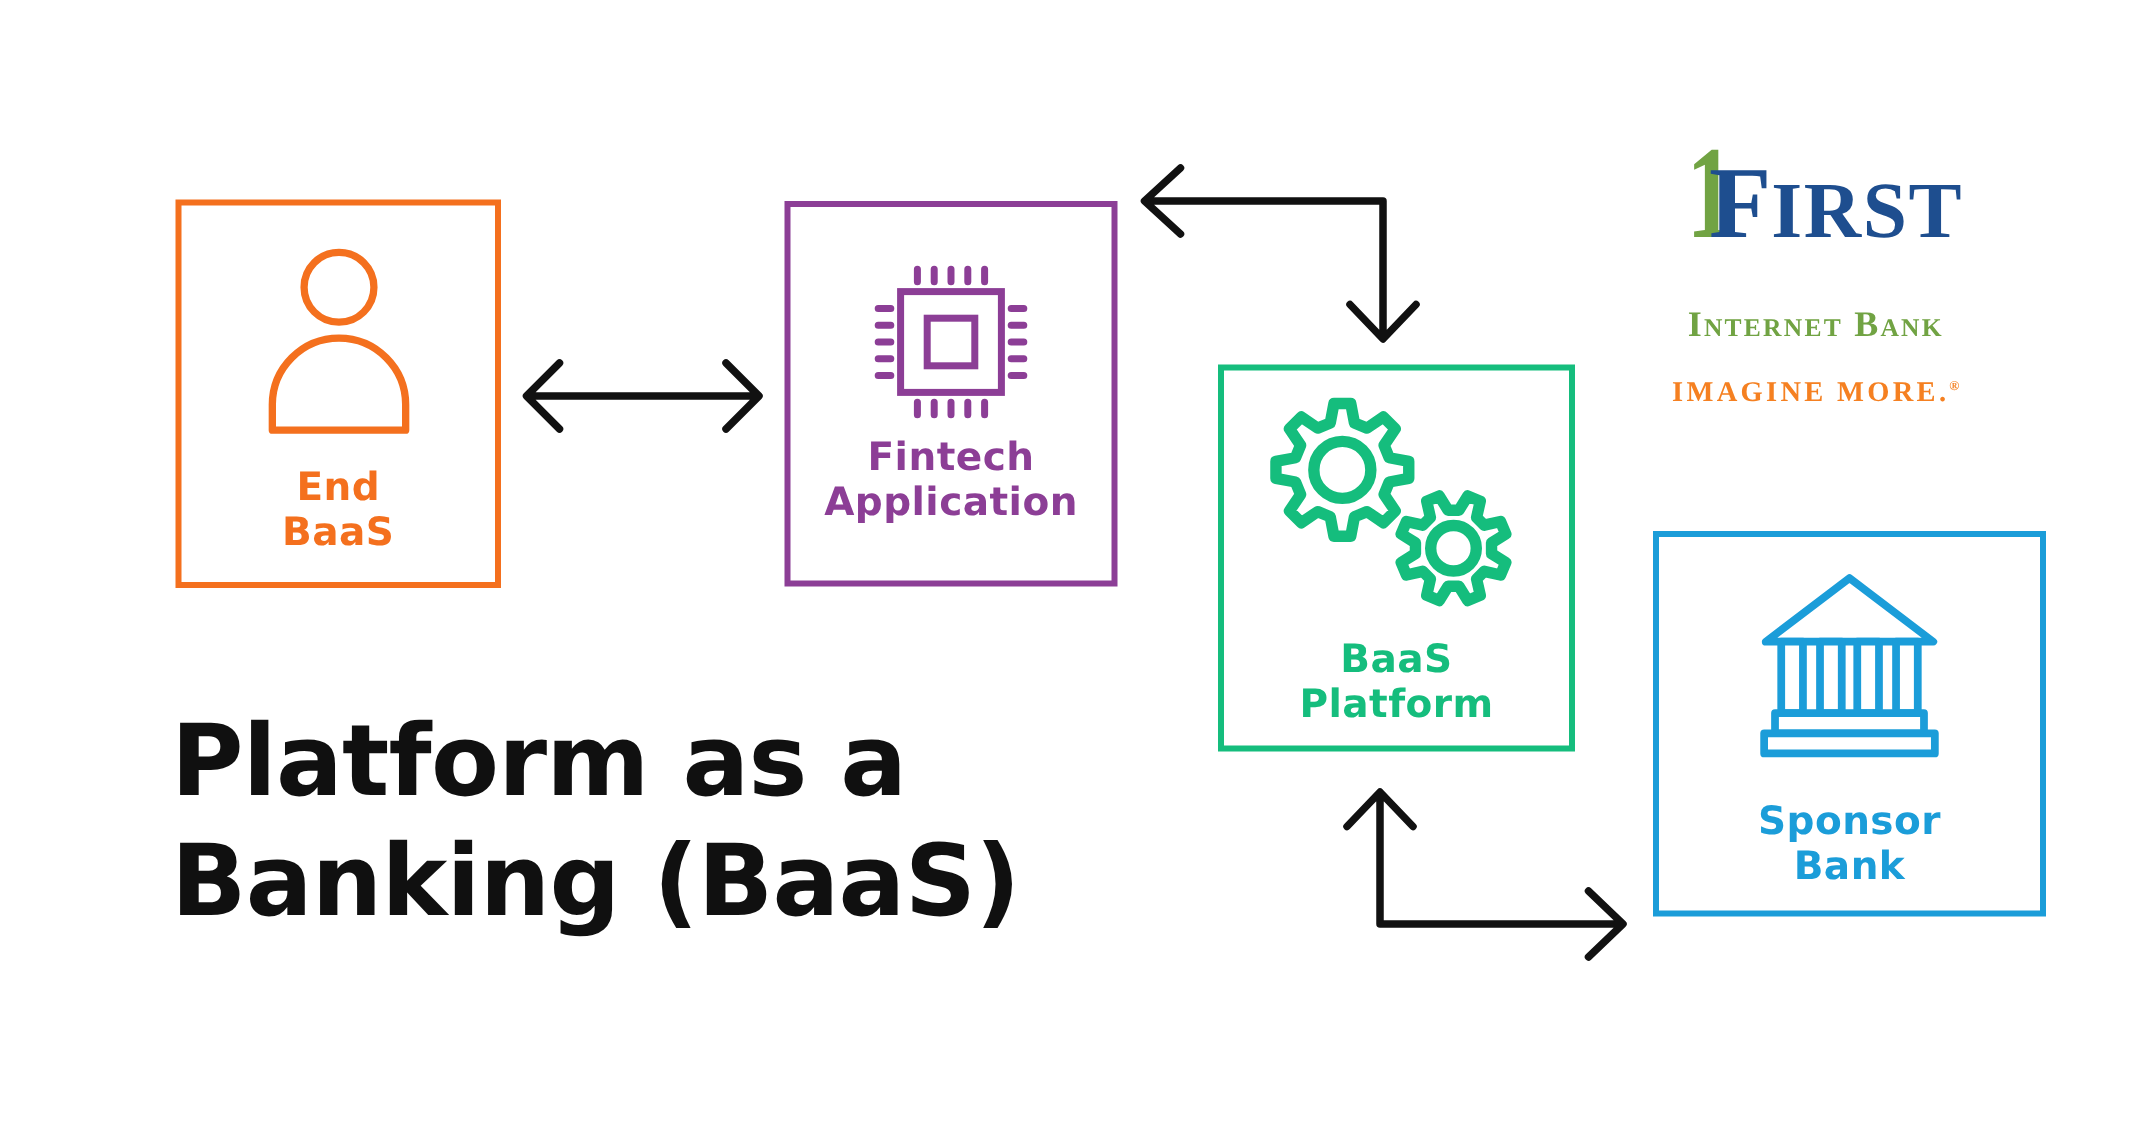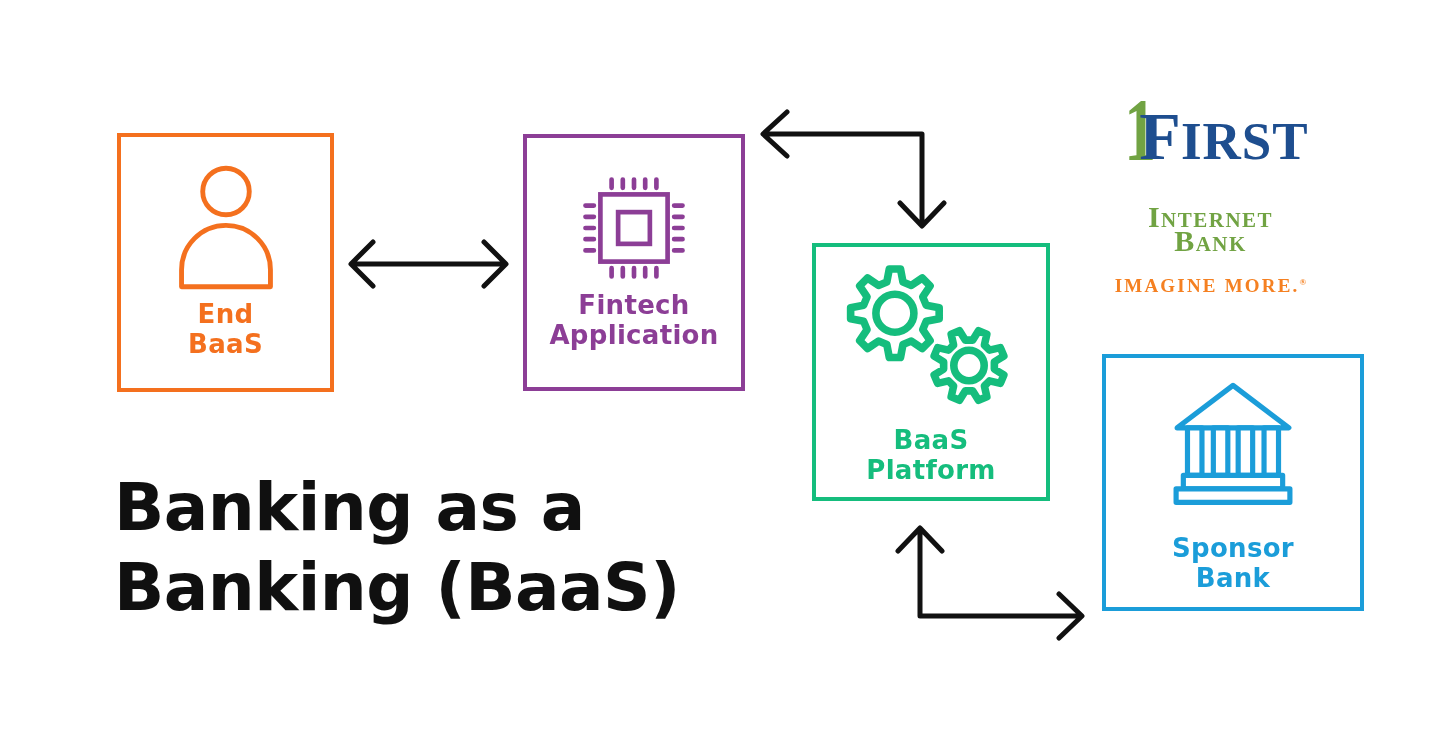--- a/index.html
+++ b/index.html
@@ -23,21 +23,21 @@
     text-align:center;
     font-weight:700;
     font-size:26px;
     line-height:30px;
     letter-spacing:.3px;
     color:var(--c,#333);
   }
   .node svg{display:block;}
   #node-end-user{left:117px;top:133px;width:217px;height:259px;}
   #node-end-user svg{margin-top:27px;}
-  #node-end-user .label{margin-top:8px;}
+  #node-end-user .label{margin-top:19px;}
   #node-fintech{left:523px;top:134px;width:222px;height:257px;}
   #node-fintech svg{margin-top:34px;}
   #node-fintech .label{margin-top:6px;}
   #node-baas{left:812px;top:243px;width:238px;height:258px;}
   #node-baas svg{margin-top:14px;}
   #node-baas .label{margin-top:12px;}
   #node-sponsor{left:1102px;top:354px;width:262px;height:257px;}
   #node-sponsor svg{margin-top:22px;}
   #node-sponsor .label{margin-top:16px;}
   
@@ -81,21 +81,21 @@
   }
   .logo-first-rest{
     font-size:53px;font-weight:700;line-height:0;
     letter-spacing:1px;
     color:var(--navy,#1E4E8F);
     position:relative;z-index:1;
   }
   .logo-subtitle{
     margin-top:9px;
     font-variant:small-caps;
-    font-size:30px;font-weight:700;line-height:24px;
+    font-size:24px;font-weight:700;line-height:24px;
     letter-spacing:1.5px;
     color:var(--green,#71A343);
   }
   .logo-tagline{
     margin-top:22px;
     font-family:Liberation Serif, serif;
     font-size:19px;font-weight:700;
     letter-spacing:2.2px;
     color:var(--orange,#F58021);
   }
@@ -172,21 +172,21 @@
         <rect x="3" y="105" width="110" height="13"></rect>
       </g>
     </svg>
     <div class="label">
       <div>Sponsor</div>
       <div>Bank</div>
     </div>
   </div>
 
   <div class="page-title" style="color: rgb(16, 16, 16);">
-    <div>Banking as a</div>
+    <div>Platform as a</div>
     <div>Banking (BaaS)</div>
   </div>
 
   <div class="logo" style="--navy: #1E4E8F; --green: #71A343; --orange: #F58021;">
     <div class="logo-row1">
       <span class="logo-numeral">1</span>
         <span class="logo-first-cap">F</span>
         <span class="logo-first-rest">IRST</span>
     </div>
     <div class="logo-subtitle">Internet Bank</div>

